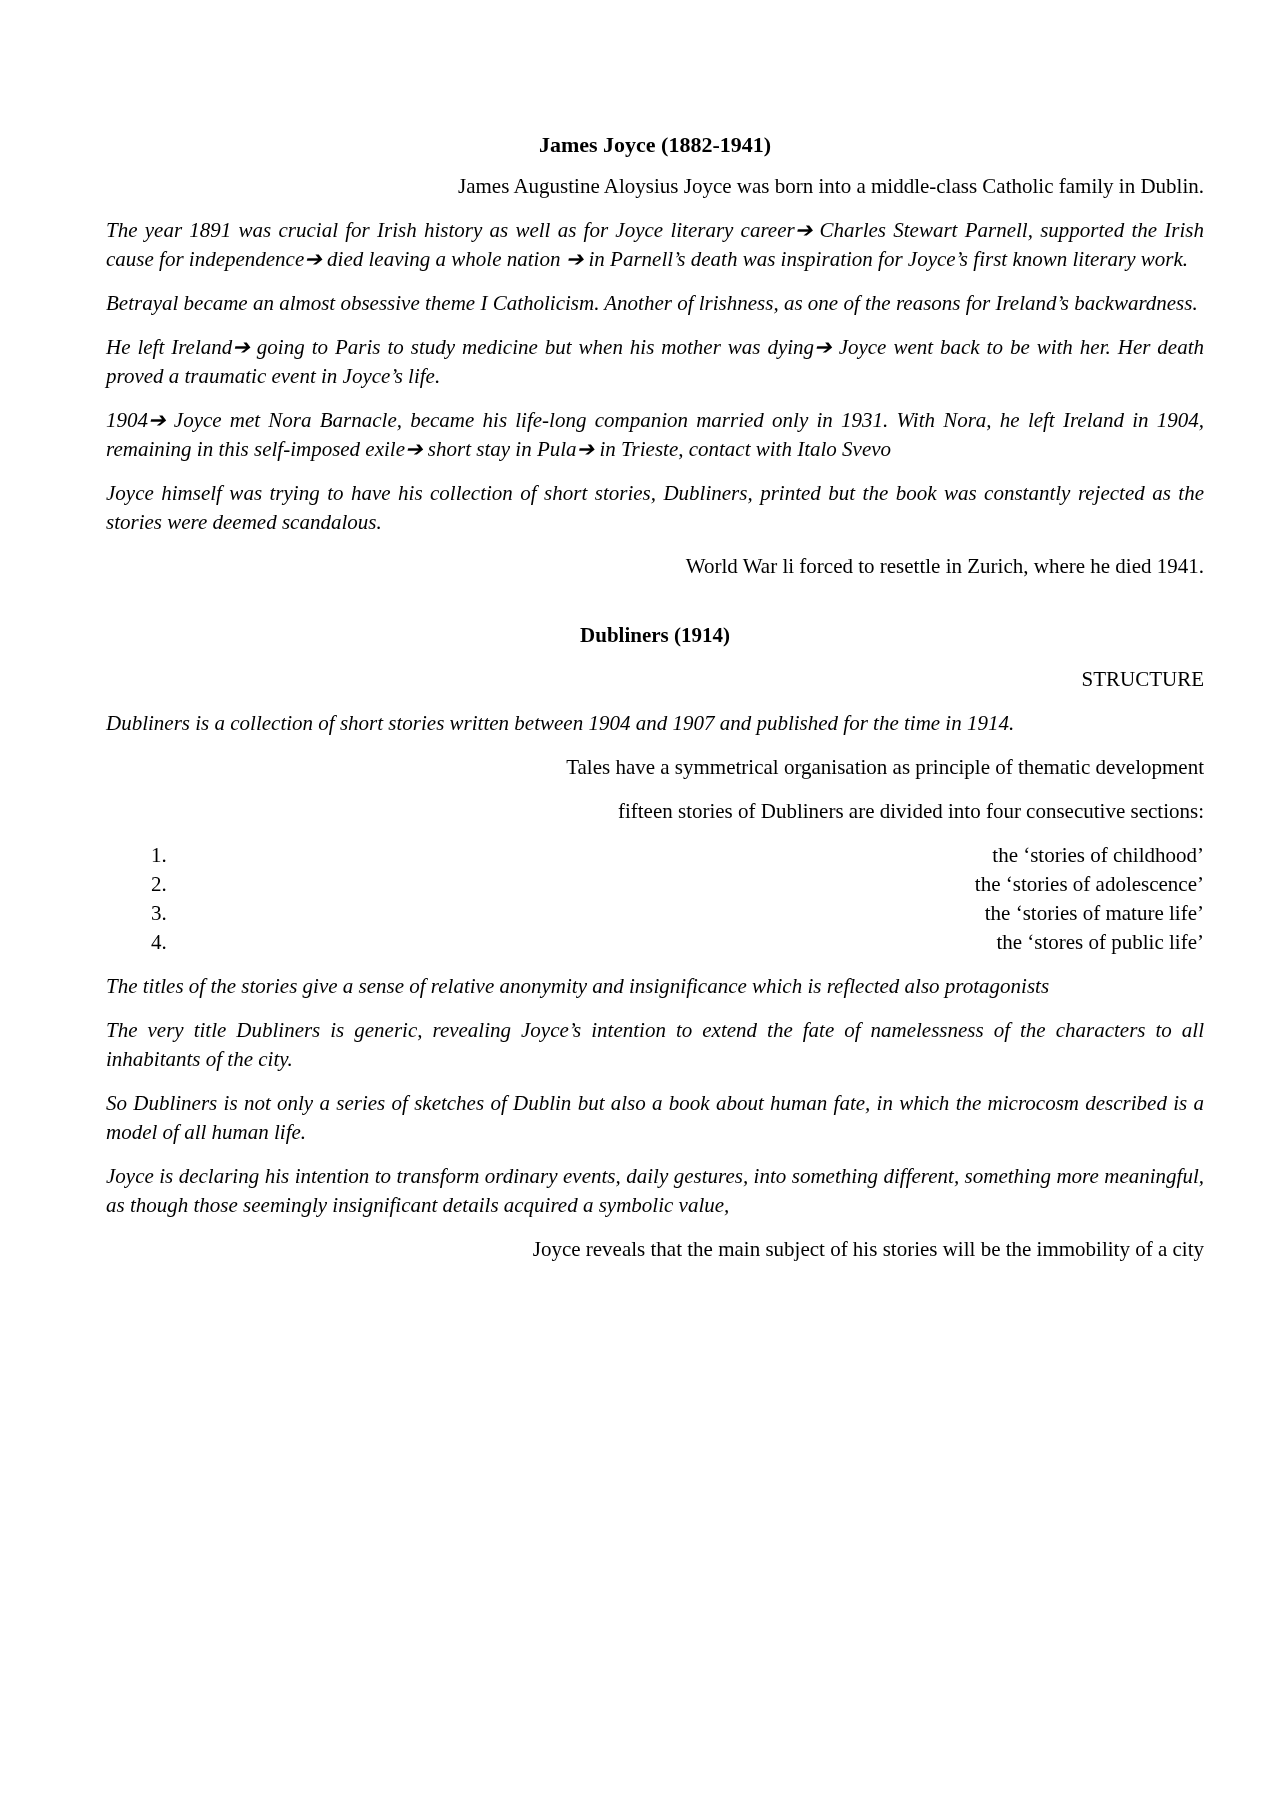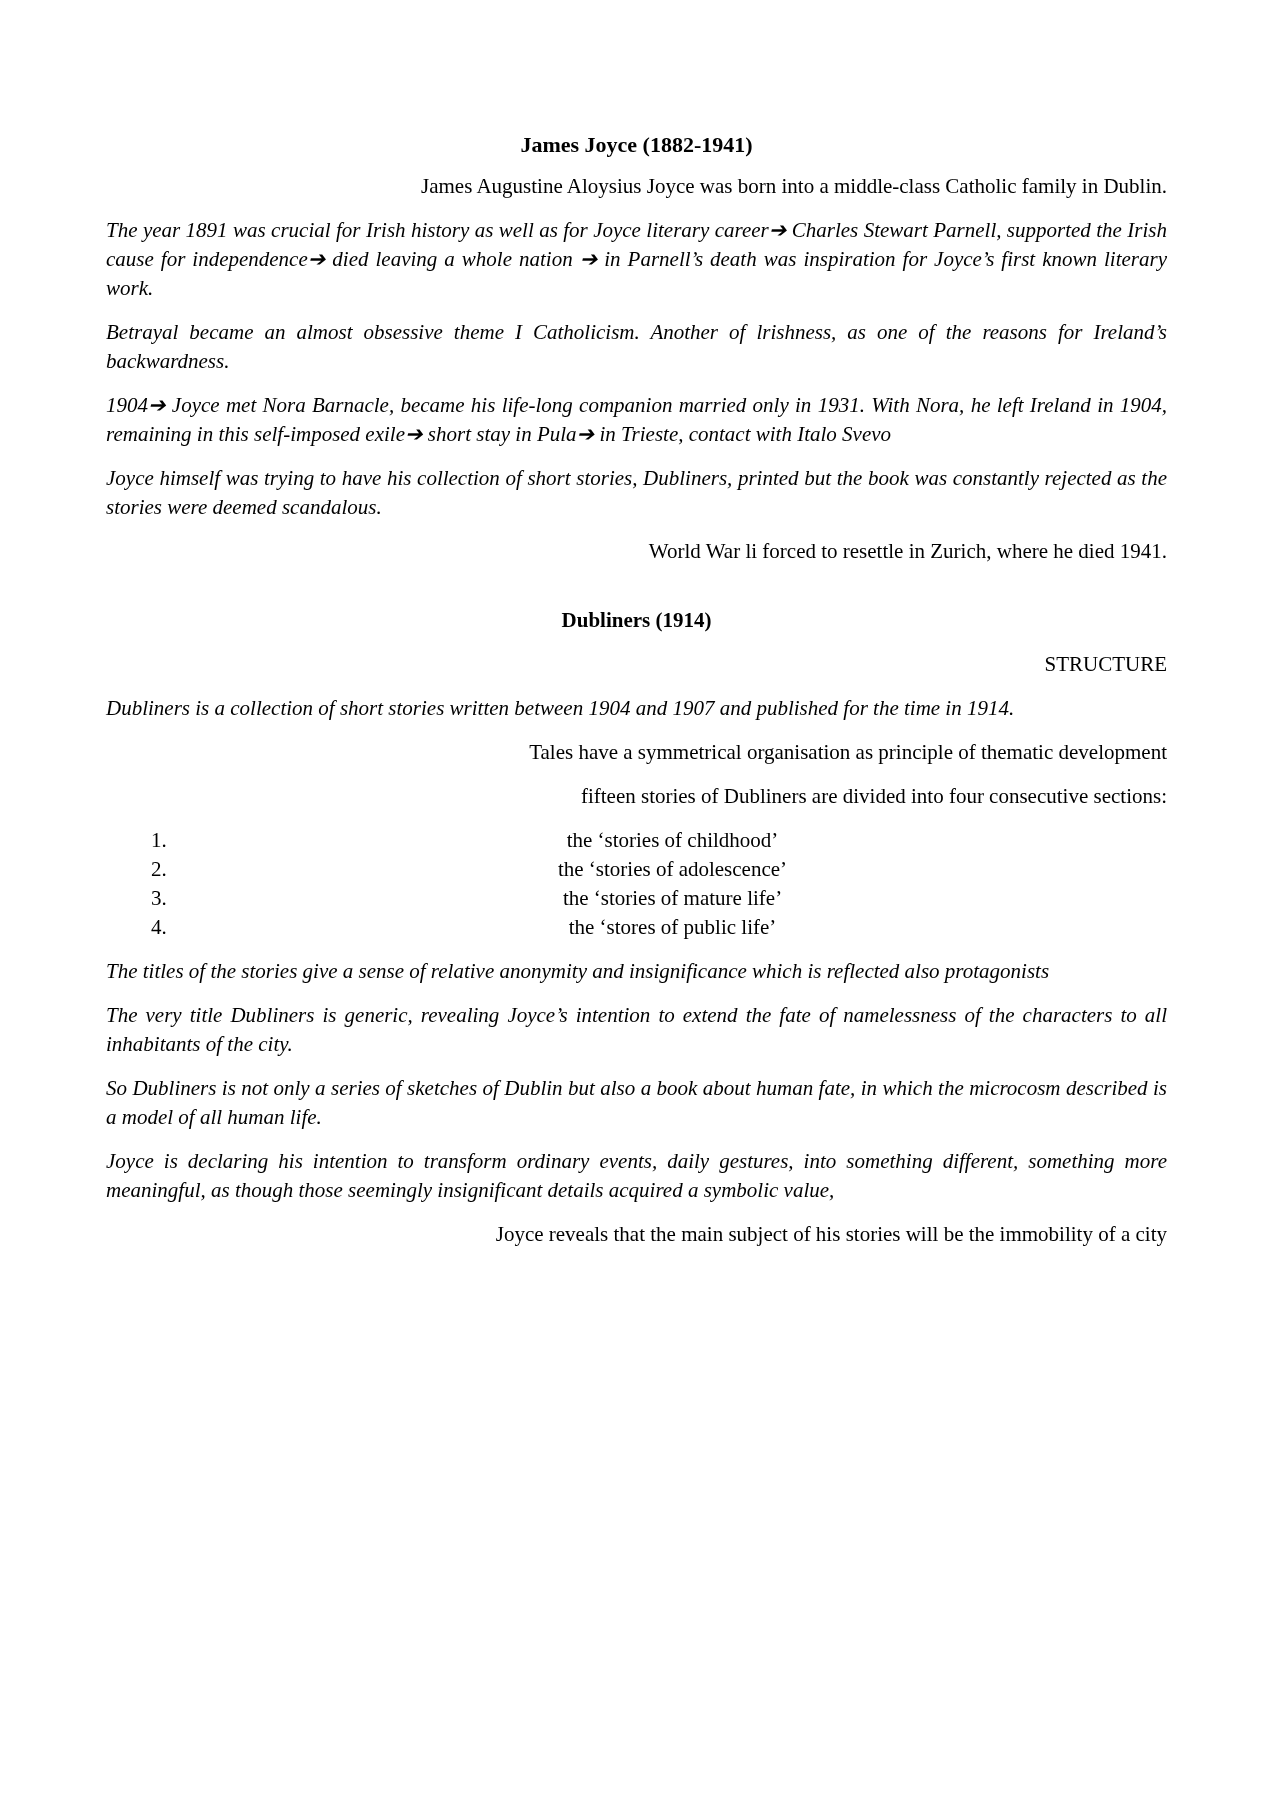--- a/index.html
+++ b/index.html
@@ -6,21 +6,21 @@
     margin: 0;
     padding: 0;
     background: #ffffff;
   }
   .page {
     position: relative;
     width: 1280px;
     height: 1811px;
     box-sizing: border-box;
     background: #ffffff;
-    padding: 130px 113px 0 106px;
+    padding: 130px 76px 0 106px;
     font-family: "Liberation Serif", serif;
     font-size: 21px;
     line-height: 29px;
     color: #000000;
     overflow: hidden;
   }
   .doc-title {
     font-size: 22px;
     font-weight: bold;
     text-align: center;
@@ -39,34 +39,35 @@
     font-size: 21px;
     font-weight: bold;
     margin: 40px 0 15px 0;
     text-align: center;
   }
   ol.story-list {
     margin: 0 0 15px 0;
     padding-left: 66px;
   }
   ol.story-list li {
-    text-align: center;
+    text-align: right;
     padding-left: 6px;
   }
 </style>
 </head>
 <body>
 
 <div class="page">
 
   <h1 class="doc-title">James Joyce (1882-1941)</h1>
 
   <p class="left-par">James Augustine Aloysius Joyce was born into a middle-class Catholic family in Dublin.</p>
   <p class="body-par">The year 1891 was crucial for Irish history as well as for Joyce literary career➔ Charles Stewart Parnell, supported the Irish cause for independence➔ died leaving a whole nation ➔ in Parnell’s death was inspiration for Joyce’s first known literary work.</p>
   <p class="body-par">Betrayal became an almost obsessive theme I Catholicism. Another of  lrishness, as one of the reasons for Ireland’s backwardness.</p>
+  <p class="body-par">He left Ireland➔ going to Paris to study medicine but when his mother was dying➔ Joyce went back to be with her. Her death proved a traumatic event in Joyce’s life.</p>
   <p class="body-par">1904➔ Joyce met Nora Barnacle, became his life-long companion married only in 1931. With Nora, he left Ireland in 1904, remaining in this self-imposed exile➔ short stay in Pula➔ in Trieste, contact with Italo Svevo</p>
   <p class="body-par">Joyce himself was trying to have his collection of short stories, Dubliners, printed but the book was constantly rejected as the stories were deemed scandalous.</p>
   <p class="left-par">World War li forced to resettle in Zurich, where he died 1941.</p>
 
   <h2 class="section-heading">Dubliners (1914)</h2>
   <p class="left-par">STRUCTURE</p>
 
   <p class="body-par">Dubliners is a collection of short stories written between 1904 and 1907 and published for the time in 1914.</p>
   <p class="left-par">Tales have a symmetrical organisation as principle of thematic development</p>
   <p class="left-par">fifteen stories of Dubliners are divided into four consecutive sections:</p>

